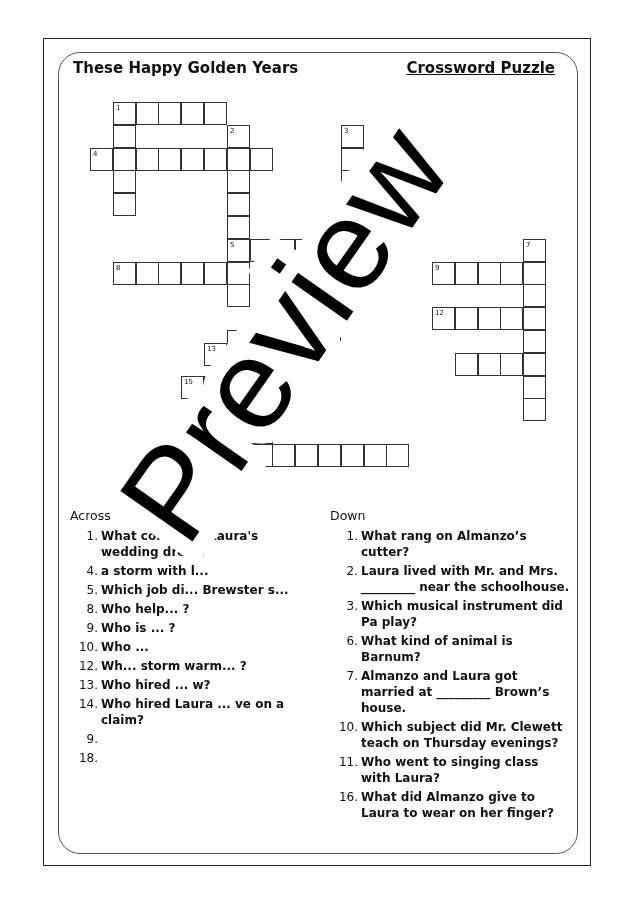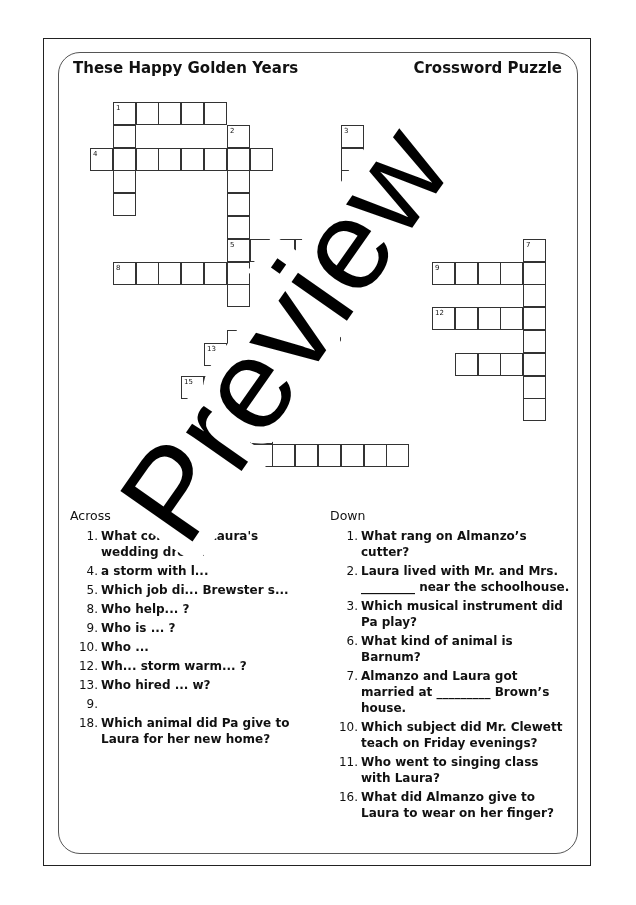--- a/index.html
+++ b/index.html
@@ -1,21 +1,21 @@
 <!DOCTYPE html>
 <html><head>
 <meta charset="utf-8">
 <style>
   html,body{margin:0;padding:0;background:#fff;}
   body{width:636px;height:905px;position:relative;overflow:hidden;font-family:"DejaVu Sans","Liberation Sans",sans-serif;color:#111;}
   .outer{position:absolute;left:43px;top:38px;width:548px;height:828px;border:1px solid #222;box-sizing:border-box;}
   .card{position:absolute;left:58px;top:52px;width:520px;height:802px;border:1.5px solid #555;border-radius:22px;box-sizing:border-box;}
   .title{position:absolute;top:59px;font-weight:bold;font-size:15px;color:#111;}
   .title.left{left:73px;}
-  .title.right{right:74px;}
+  .title.right{right:81px;text-decoration:underline;}
   .grid{position:absolute;left:0;top:0;width:636px;height:500px;}
   .cell{position:absolute;width:23px;height:23px;border:1px solid #333;box-sizing:border-box;background:#fff;}
   .cell.black{background:#000;}
   .cell .num{position:absolute;left:2px;top:1px;font-size:7px;line-height:8px;color:#111;}
   .clues{position:absolute;top:508px;font-size:12px;line-height:16px;}
   .clues.across{left:70px;width:250px;}
   .clues.down{left:330px;width:240px;}
   .clues h3{margin:0 0 4px 0;font-weight:normal;font-size:12.5px;text-align:left;}
   .clues.across h3{padding-left:0;width:240px;}
   .clues.down h3{width:236px;}
@@ -187,25 +187,28 @@
       </div>
       <div class="clue">
         <span class="n">12.</span>
         <span class="t">Wh... storm warm... ?</span>
       </div>
       <div class="clue">
         <span class="n">13.</span>
         <span class="t">Who hired ... w?</span>
       </div>
       <div class="clue">
+        <span class="n">14.</span>
+        <span class="t">Who hired Laura ... ve on a claim?</span>
+      </div>
+      <div class="clue">
         <span class="n">9.</span>
       </div>
       <div class="clue">
         <span class="n">18.</span>
-        <span class="t">Which animal did Pa give to Laura for her new home?</span>
       </div>
     </div>
 </div>
 
 <div class="clues down">
   <h3>Down</h3>
   <div id="down-list">
       <div class="clue">
         <span class="n">1.</span>
         <span class="t">What rang on Almanzo’s cutter?</span>
@@ -221,21 +224,21 @@
       <div class="clue">
         <span class="n">6.</span>
         <span class="t">What kind of animal is Barnum?</span>
       </div>
       <div class="clue">
         <span class="n">7.</span>
         <span class="t">Almanzo and Laura got married at _________ Brown’s house.</span>
       </div>
       <div class="clue">
         <span class="n">10.</span>
-        <span class="t">Which subject did Mr. Clewett teach on Friday evenings?</span>
+        <span class="t">Which subject did Mr. Clewett teach on Thursday evenings?</span>
       </div>
       <div class="clue">
         <span class="n">11.</span>
         <span class="t">Who went to singing class with Laura?</span>
       </div>
       <div class="clue">
         <span class="n">16.</span>
         <span class="t">What did Almanzo give to Laura to wear on her finger?</span>
       </div>
     </div>

